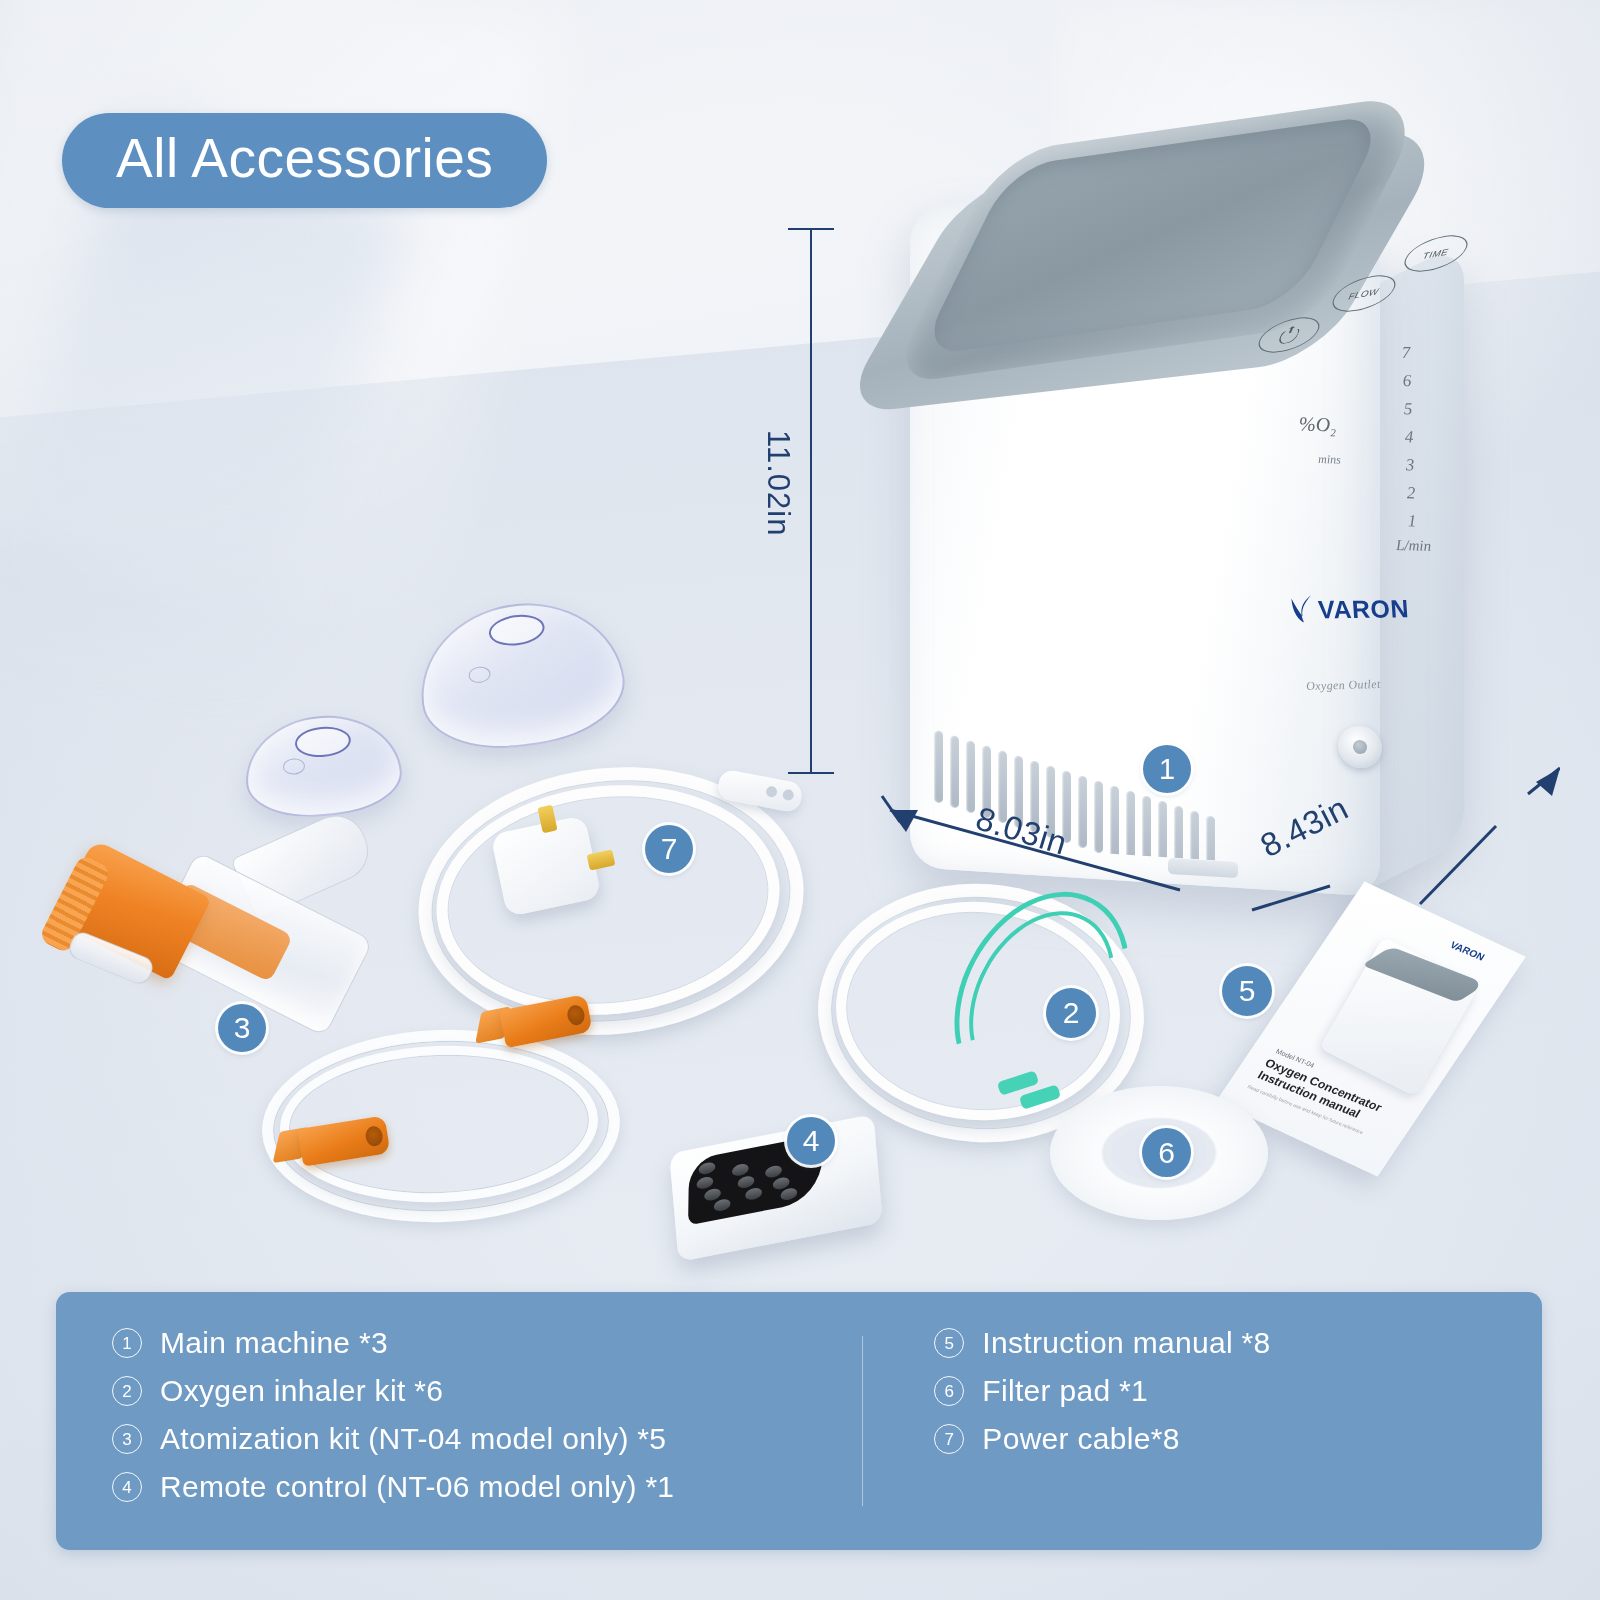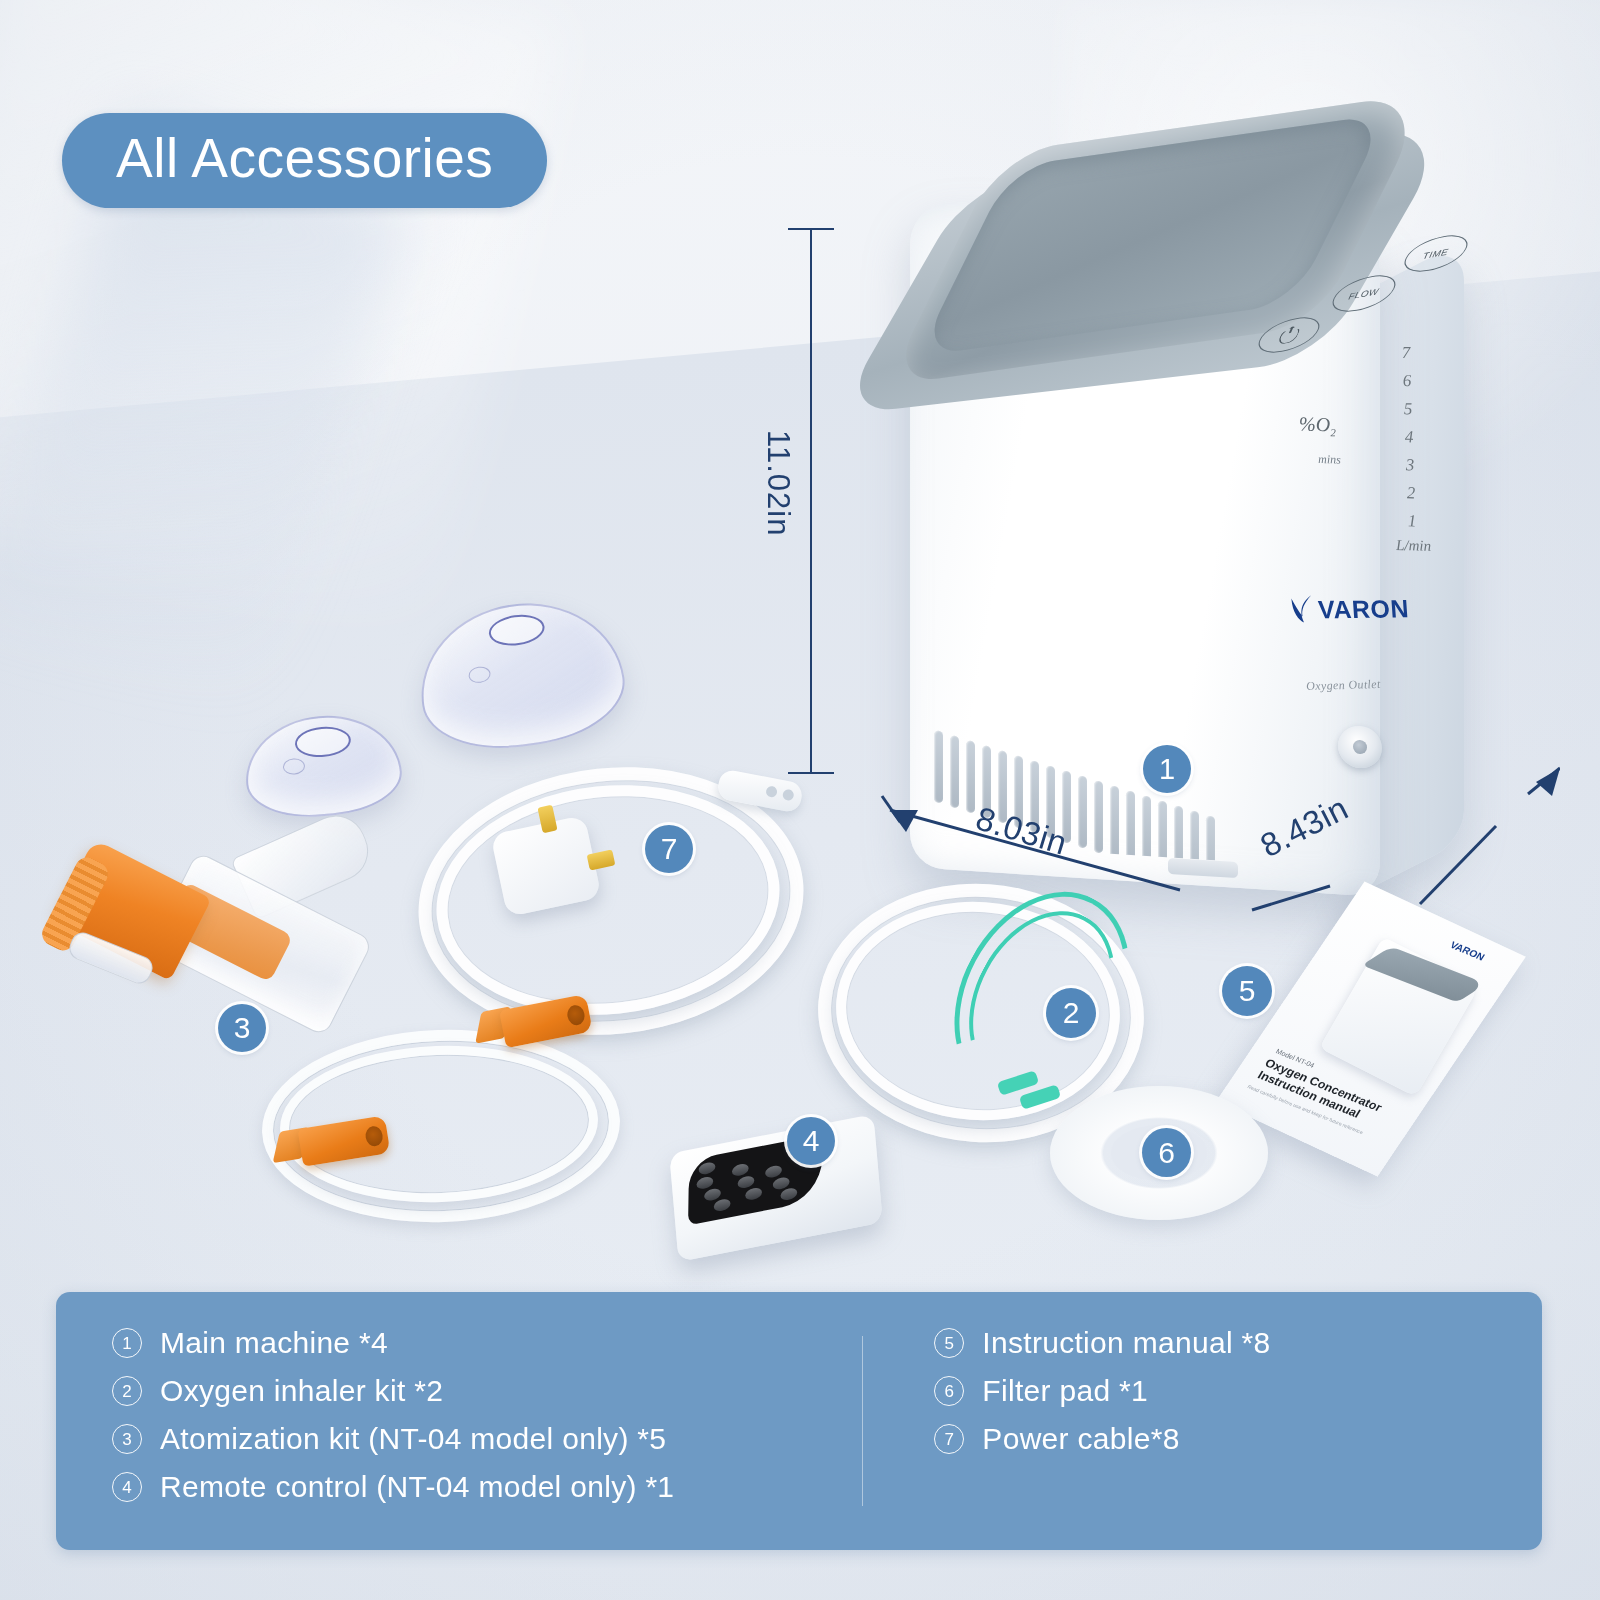--- a/index.html
+++ b/index.html
@@ -441,33 +441,33 @@
   <div class="badge b4">4</div>
   <div class="badge b5">5</div>
   <div class="badge b6">6</div>
   <div class="badge b7">7</div>
 
   <div class="legend">
     <div class="legend-inner">
       <div class="lg-col">
         <div class="lg-row">
           <span class="lg-num">1</span>
-          <span class="lg-txt">Main machine *4</span>
+          <span class="lg-txt">Main machine *3</span>
         </div>
         <div class="lg-row">
           <span class="lg-num">2</span>
-          <span class="lg-txt">Oxygen inhaler kit *2</span>
+          <span class="lg-txt">Oxygen inhaler kit *6</span>
         </div>
         <div class="lg-row">
           <span class="lg-num">3</span>
           <span class="lg-txt">Atomization kit (NT-04 model only)  *5</span>
         </div>
         <div class="lg-row">
           <span class="lg-num">4</span>
-          <span class="lg-txt">Remote control (NT-04 model only)  *1</span>
+          <span class="lg-txt">Remote control (NT-06 model only)  *1</span>
         </div>
       </div>
       <div class="lg-col right">
         <div class="lg-row">
           <span class="lg-num">5</span>
           <span class="lg-txt">Instruction manual  *8</span>
         </div>
         <div class="lg-row">
           <span class="lg-num">6</span>
           <span class="lg-txt">Filter pad *1</span>

